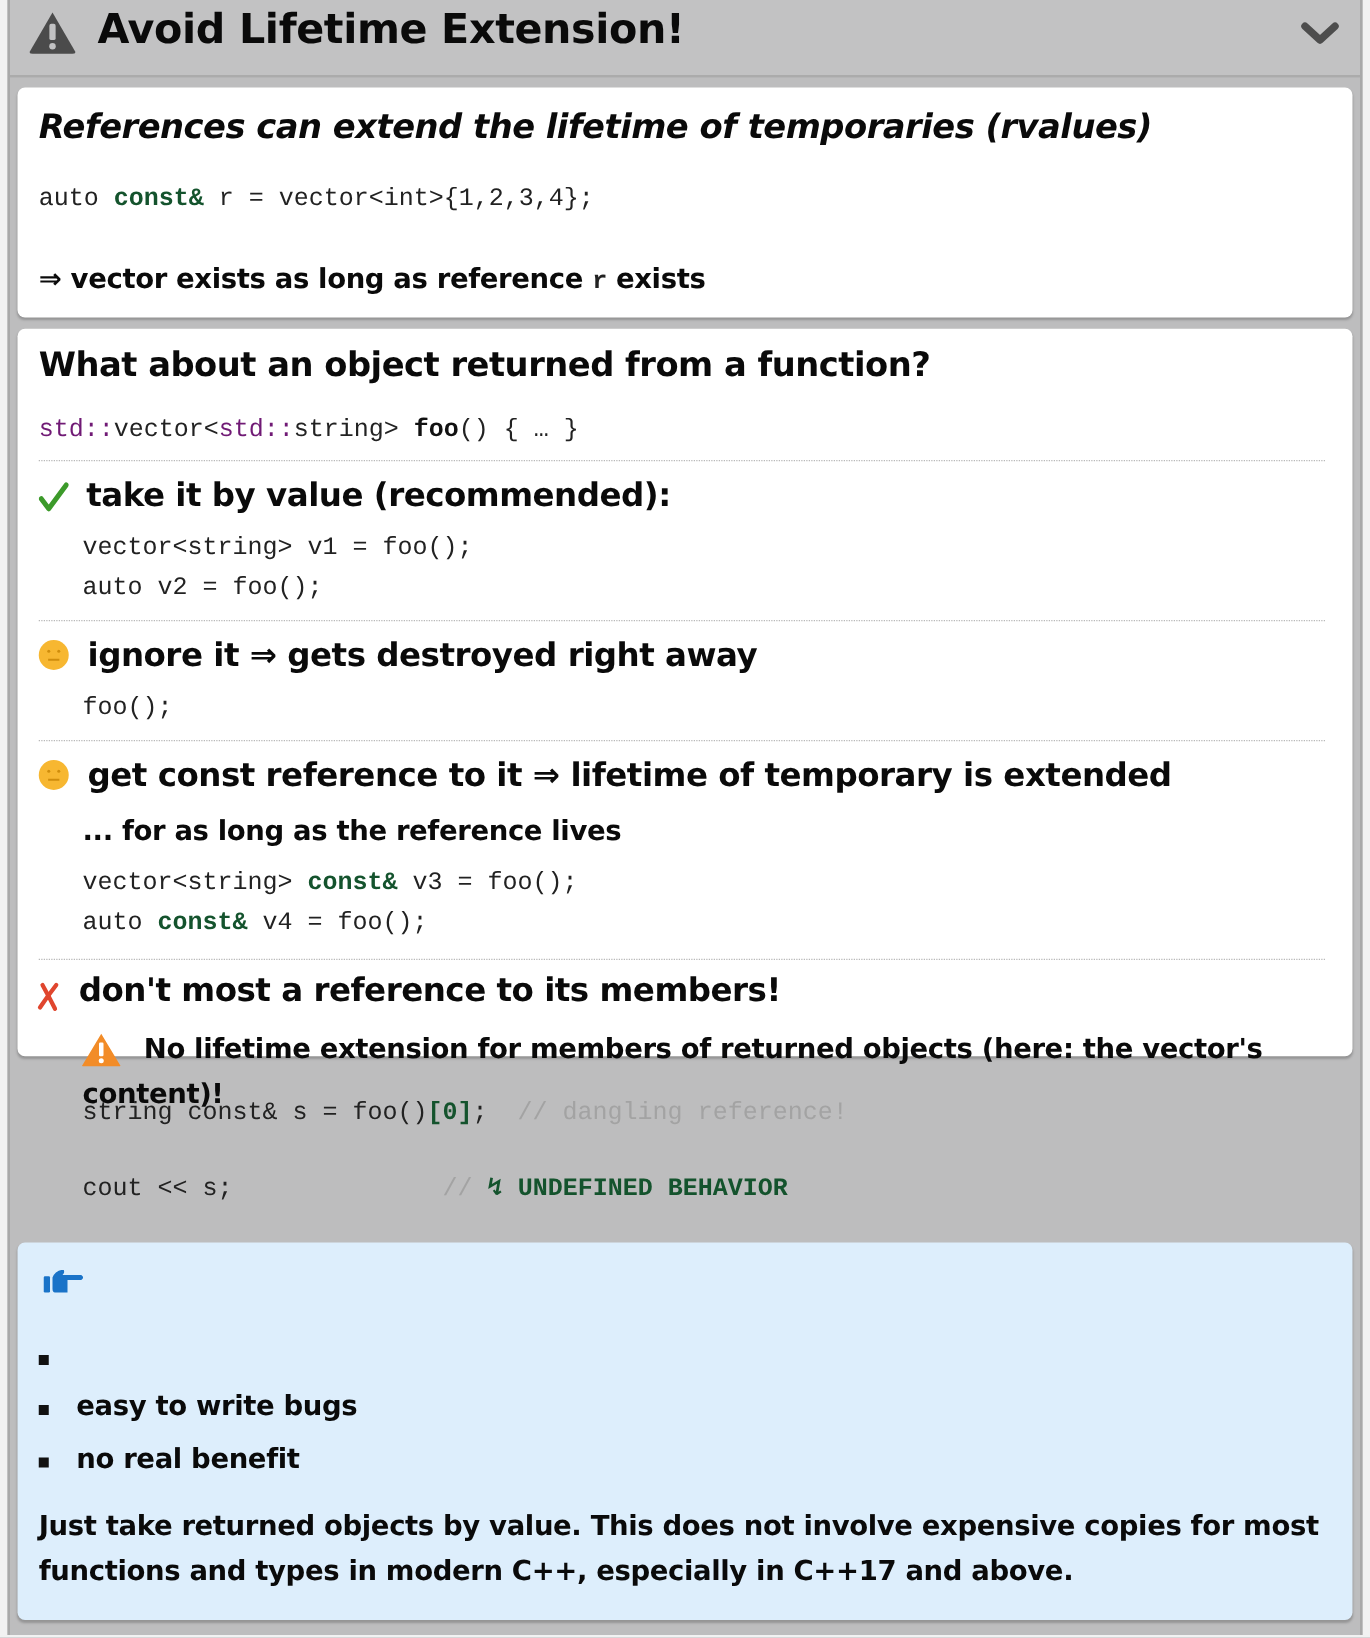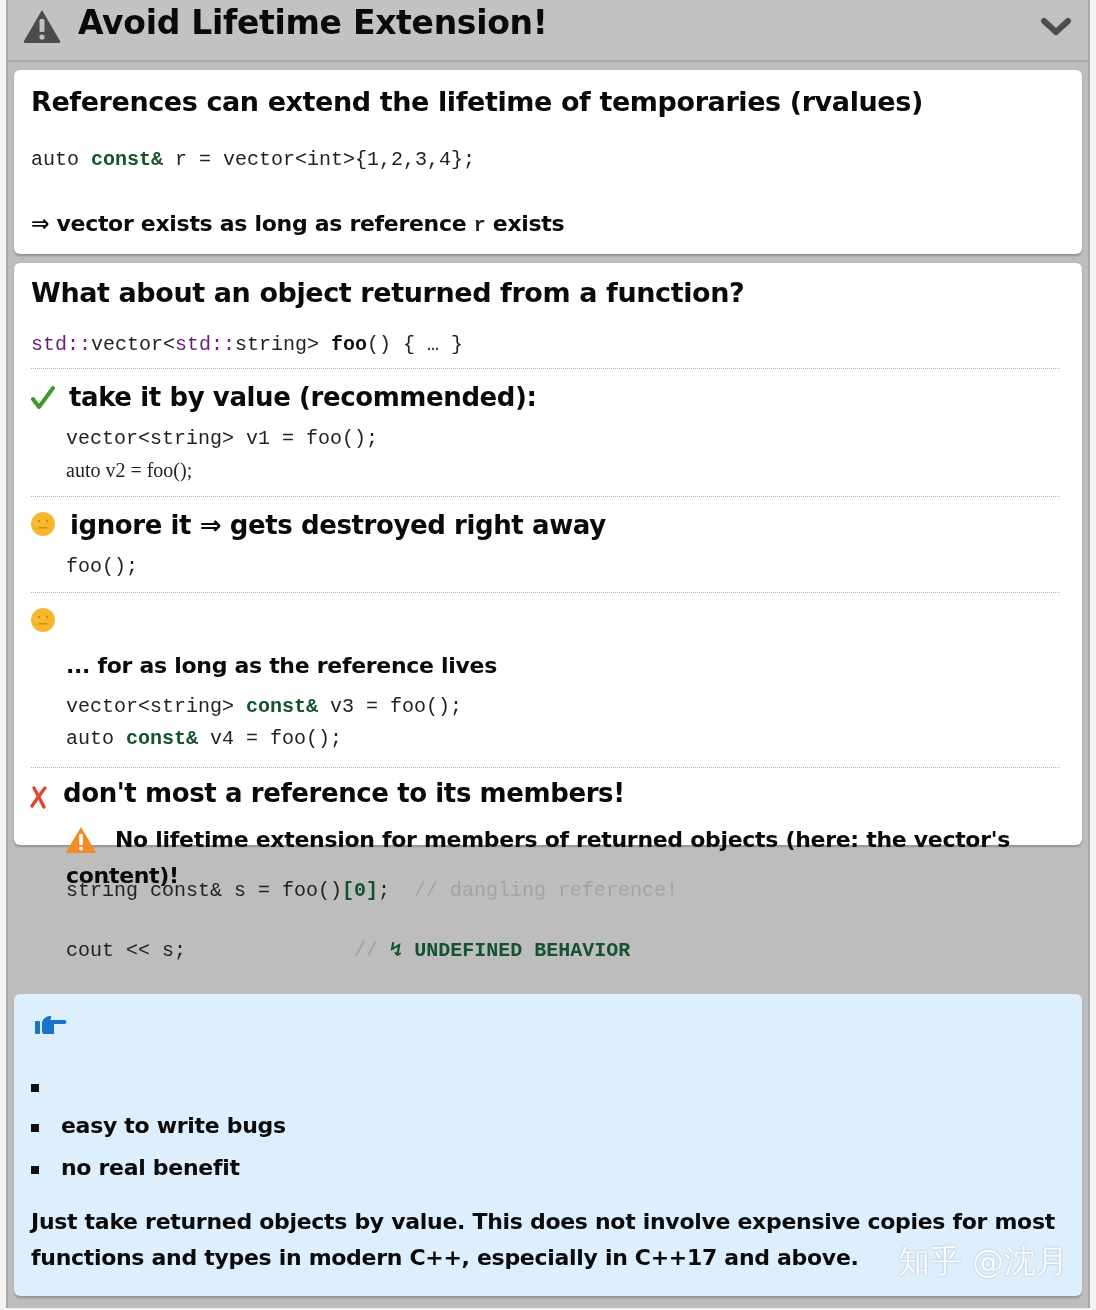--- a/index.html
+++ b/index.html
@@ -68,54 +68,55 @@
       <rect x="17.5" y="11" width="5" height="13" rx="1.5" fill="#c2c2c3"></rect>
       <circle cx="20" cy="29" r="2.6" fill="#c2c2c3"></circle>
     </svg>
     <div class="title">Avoid Lifetime Extension!</div>
     <svg class="chev" viewBox="0 0 32 22">
       <path d="M4 5 L16 16 L28 5" stroke="#4d4d4d" stroke-width="6" fill="none" stroke-linecap="round" stroke-linejoin="round"></path>
     </svg>
   </div>
 
   <div class="card c1">
-    <div class="h2" style="top:16px;">References can extend the lifetime of temporaries (rvalues)</div>
+    <div class="h2" style="top:16px;font-style:italic;">References can extend the lifetime of temporaries (rvalues)</div>
     <div class="abs mono" style="left:17px; top:78px;"><span>auto </span><span class="kw">const&amp;</span><span> r = vector&lt;int&gt;{1,2,3,4};</span></div>
     <div class="abs txt" style="left:17px; top:130px;margin-top:11px;"><span>⇒</span><span> vector exists as long as reference </span><span class="mono" style="font-size:20px;">r</span><span> exists</span></div>
   </div>
 
   <div class="card c2">
     <div class="h2" style="top:14px;">What about an object returned from a function?</div>
     <div class="abs mono" style="left:17px; top:70px;"><span class="gray">std::</span><span>vector&lt;</span><span class="gray">std::</span><span>string&gt; </span><span class="bold">foo</span><span>() { … }</span></div>
     <div class="sep" style="top:105px;"></div>
 
     <svg class="abs" style="left:17px; top:122px;" width="24" height="26" viewBox="0 0 24 26">
       <path d="M2 14 L8 22 L22 3" stroke="#3c9a2a" stroke-width="4" fill="none" stroke-linecap="round" stroke-linejoin="round"></path>
     </svg>
     <div class="abs sub" style="left:55px; top:119px;">take it by value (recommended):</div>
     <div class="abs mono" style="left:52px; top:164px;">vector&lt;string&gt; v1 = foo();</div>
-    <div class="abs mono" style="left:52px; top:196px;font-family:Liberation Serif, serif;">auto v2 = foo();</div>
+    <div class="abs mono" style="left:52px; top:196px;">auto v2 = foo();</div>
     <div class="sep" style="top:233px;"></div>
 
     <svg class="abs" style="left:16px; top:248px;" width="26" height="26" viewBox="0 0 26 26">
       <circle cx="13" cy="13" r="12" fill="#f7b731"></circle>
       <circle cx="9" cy="10" r="1.2" fill="#d08d0c"></circle>
         <circle cx="17" cy="10" r="1.2" fill="#d08d0c"></circle>
       <rect x="8.5" y="16" width="9" height="1.6" fill="#d08d0c"></rect>
     </svg>
     <div class="abs sub" style="left:56px; top:247px;">ignore it ⇒ gets destroyed right away</div>
     <div class="abs mono" style="left:52px; top:292px;">foo();</div>
     <div class="sep" style="top:329px;"></div>
 
     <svg class="abs" style="left:16px; top:344px;" width="26" height="26" viewBox="0 0 26 26">
       <circle cx="13" cy="13" r="12" fill="#f7b731"></circle>
       <circle cx="9" cy="10" r="1.2" fill="#d08d0c"></circle>
         <circle cx="17" cy="10" r="1.2" fill="#d08d0c"></circle>
       <rect x="8.5" y="16" width="9" height="1.6" fill="#d08d0c"></rect>
     </svg>
+    <div class="abs sub" style="left:56px; top:343px;">get const reference to it ⇒ lifetime of temporary is extended</div>
     <div class="abs txt" style="left:52px; top:390px;">... for as long as the reference lives</div>
     <div class="abs mono" style="left:52px; top:432px;"><span>vector&lt;string&gt; </span><span class="kw">const&amp;</span><span> v3 = foo();</span></div>
     <div class="abs mono" style="left:52px; top:464px;"><span>auto </span><span class="kw">const&amp;</span><span> v4 = foo();</span></div>
     <div class="sep" style="top:504px;"></div>
 
     <svg class="abs" style="left:15px; top:522px;" width="20" height="24" viewBox="0 0 20 24">
       <path d="M5 3 Q10 12 15 22" stroke="#e0462e" stroke-width="3.4" fill="none" stroke-linecap="round"></path>
       <path d="M16 3 Q9 12 3 21" stroke="#e0462e" stroke-width="3.4" fill="none" stroke-linecap="round"></path>
     </svg>
     <div class="abs sub" style="left:49px; top:515px;">don't most a reference to its members!</div>
@@ -137,15 +138,14 @@
     </svg>
 
     <div class="bullet" style="top:90px;"></div>
     <div class="bullet" style="top:130px;"></div>
     <div class="abs txt" style="left:47px; top:119px;">easy to write bugs</div>
     <div class="bullet" style="top:172px;"></div>
     <div class="abs txt" style="left:47px; top:161px;">no real benefit</div>
 
     <div class="abs txt" style="left:17px; top:215px;">Just take returned objects by value. This does not involve expensive copies for most</div>
     <div class="abs txt" style="left:17px; top:251px;">functions and types in modern C++, especially in C++17 and above.</div>
-    <div class="watermark">知乎 @沈月</div>
   </div>
 </div>
 
 </body></html>

